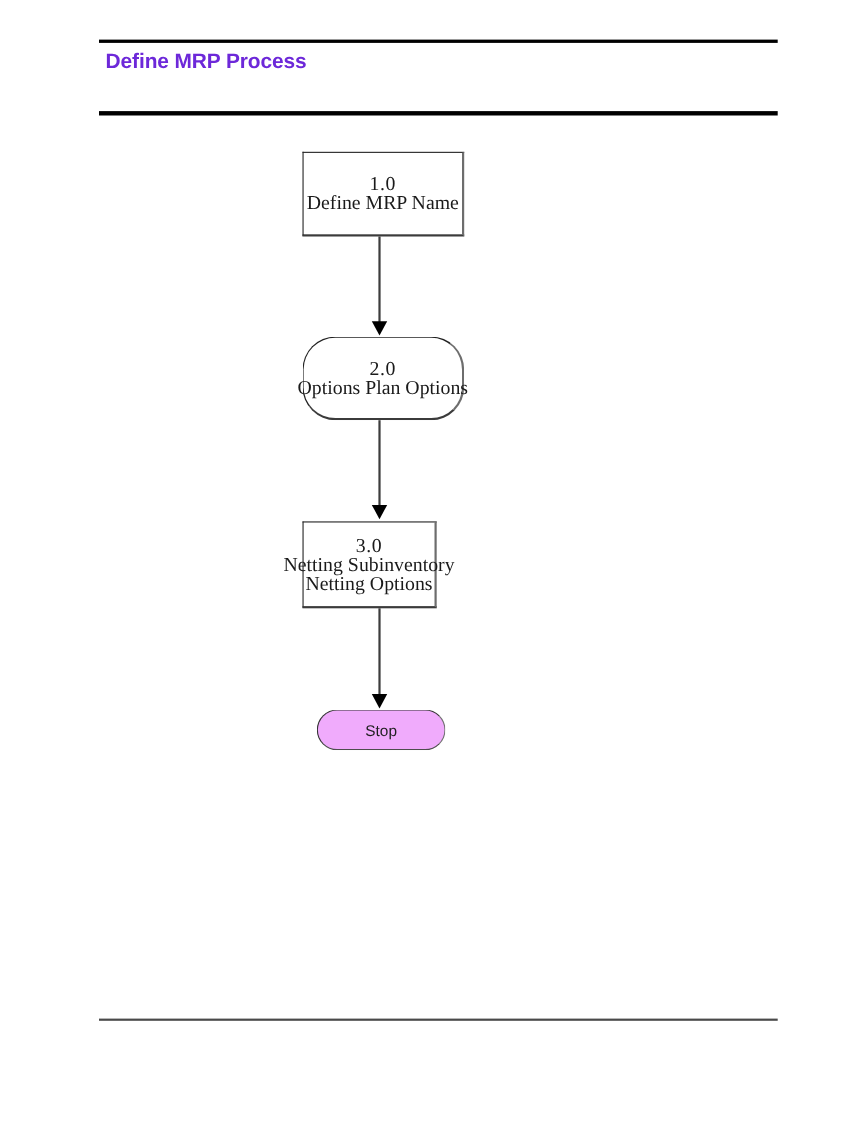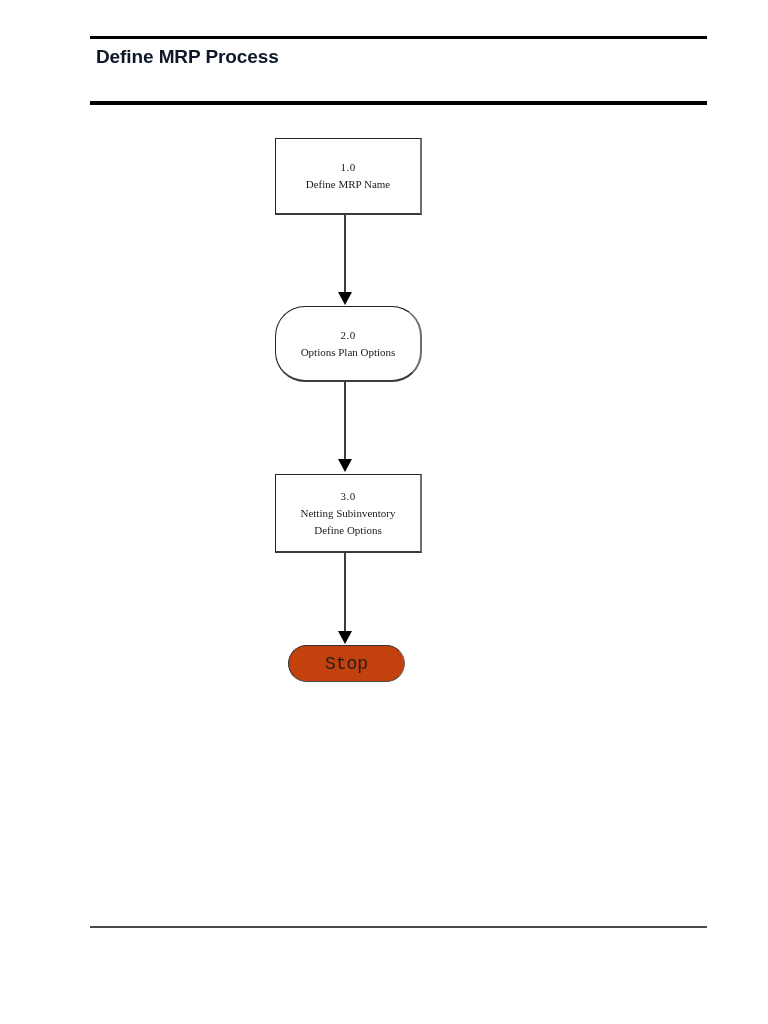--- a/index.html
+++ b/index.html
@@ -35,21 +35,21 @@
   .page-title {
     position: absolute;
     left: 96px;
     top: 44px;
     width: 560px;
     height: 26px;
     font-family: "Liberation Sans", sans-serif;
     font-weight: bold;
     font-size: 19px;
     letter-spacing: -0.1px;
-    color: #0f172a;
+    color: #6d28d9;
     line-height: 26px;
     white-space: nowrap;
   }
   .rule-title-bottom {
     position: absolute;
     left: 90px;
     top: 101px;
     width: 617px;
     height: 4px;
     background: #000000;
@@ -81,56 +81,56 @@
     border: 1px solid #222222;
     border-right-color: #6d6d6d;
     border-bottom-color: #3b3b3b;
     border-right-width: 2px;
     border-bottom-width: 2px;
     display: flex;
     flex-direction: column;
     align-items: center;
     justify-content: center;
     font-family: "Liberation Serif", serif;
-    font-size: 11px;
+    font-size: 18px;
     color: #1a1a1a;
     line-height: 17px;
     text-align: center;
   }
   .node-box .num {
     display: block;
     letter-spacing: 0.5px;
   }
   .node-box .label-line {
     display: block;
     white-space: nowrap;
     font-family: Liberation Serif, serif;
   }
 
   #box-1 { left: 275px; top: 138px; width: 147px; height: 77px; }
   #box-2 { left: 275px; top: 306px; width: 147px; height: 76px; border-radius: 30px; }
-  #box-3 { left: 275px; top: 474px; width: 147px; height: 79px; }
+  #box-3 { left: 275px; top: 474px; width: 122px; height: 79px; }
 
   .terminator {
     position: absolute;
     box-sizing: border-box;
     left: 288px;
     top: 645px;
     width: 117px;
     height: 37px;
-    background: #c2410c;
+    background: #f0abfc;
     border: 1px solid #333333;
     border-right-color: #707070;
     border-bottom-color: #4d4d4d;
     border-radius: 19px;
     display: flex;
     align-items: center;
     justify-content: center;
-    font-family: Liberation Mono, monospace;
-    font-size: 18px;
+    font-family: Liberation Sans, sans-serif;
+    font-size: 14px;
     color: #1f1f1f;
     line-height: 16px;
   }
 
   
   .connector-line {
     position: absolute;
     width: 2px;
     background: #3d3d3d;
     left: 344px;
@@ -175,21 +175,21 @@
       <span class="num">2.0</span>
       <span class="label-line">Options Plan Options</span>
     </div>
 
     <div class="connector-line" id="conn-2-line"></div>
     <div class="arrow-head" id="conn-2-arrow"></div>
 
     <div class="node-box" id="box-3">
       <span class="num">3.0</span>
       <span class="label-line">Netting Subinventory</span>
-      <span class="label-line">Define Options</span>
+      <span class="label-line">Netting Options</span>
     </div>
 
     <div class="connector-line" id="conn-3-line"></div>
     <div class="arrow-head" id="conn-3-arrow"></div>
 
     <div class="terminator">
       <span>Stop</span>
     </div>
 
   </div>

